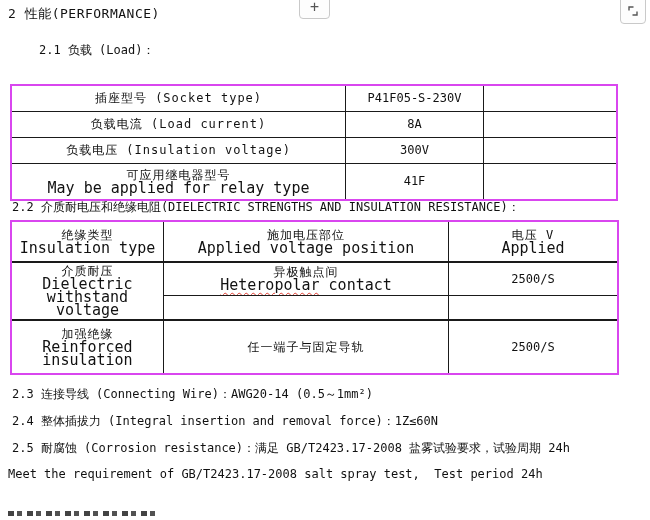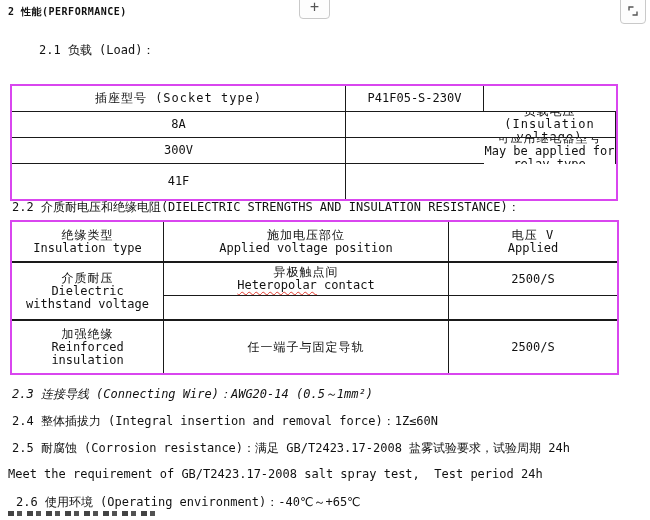--- a/index.html
+++ b/index.html
@@ -6,56 +6,56 @@
   body{
     width:650px;height:520px;overflow:hidden;background:#ffffff;position:relative;
     font-family:"DejaVu Sans Mono","DejaVu Sans",sans-serif;
     color:#111;-webkit-font-smoothing:none;
   }
   .page{position:relative;width:650px;height:520px;}
 
   
   .doc-title{
     position:absolute;left:8px;top:5px;
-    font-size:10px;font-weight:bold;letter-spacing:0.5px;white-space:pre;
+    font-size:13px;font-weight:normal;letter-spacing:0.5px;white-space:pre;
   }
   .plus-btn{
     position:absolute;left:299px;top:-6px;width:31px;height:25px;
     background:#fdfdfd;border:1px solid #c9c9c9;border-radius:4px;
     display:flex;align-items:center;justify-content:center;
     font-size:15px;color:#555;box-sizing:border-box;cursor:pointer;
   }
   .expand-btn{
     position:absolute;left:620px;top:-6px;width:26px;height:30px;
     background:#fdfdfd;border:1px solid #c9c9c9;border-radius:4px;
     display:flex;align-items:center;justify-content:center;
     box-sizing:border-box;cursor:pointer;padding-top:4px;
   }
 
   .line{font-size:12px;white-space:pre;}
   .s21{position:absolute;left:39px;top:42px;}
   .s22{position:absolute;left:12px;top:199px;}
-  .s23{position:absolute;left:12px;top:386px;font-style:italic;}
+  .s23{position:absolute;left:12px;top:386px;}
   .s24{position:absolute;left:12px;top:413px;}
   .s25{position:absolute;left:12px;top:440px;}
   .s25en{position:absolute;left:8px;top:467px;}
   .s26{position:absolute;left:16px;top:494px;}
 
   
   .tbl{position:absolute;left:10px;box-sizing:border-box;border:2px solid #d946ef;display:grid;background:#fff;}
   .t1{top:84px;grid-template-columns:334px 138px 132px;grid-template-rows:26px 26px 26px 35px;}
   .t2{top:220px;grid-template-columns:152px 285px 168px;grid-template-rows:41px 33px 25px 52px;}
   .cell{
     display:flex;flex-direction:column;align-items:center;justify-content:center;
     text-align:center;font-size:12px;line-height:13px;
     border-right:1px solid #1a1a1a;border-bottom:1px solid #1a1a1a;
     box-sizing:border-box;overflow:hidden;
   }
   .cell.cjk{letter-spacing:1px;}
-  .cell .en{font-size:12px;letter-spacing:0;line-height:13px;}
+  .cell .en{font-size:15px;letter-spacing:0;line-height:13px;}
   .noR{border-right:none;}
   .noB{border-bottom:none;}
   .thickB{border-bottom-width:2px;}
   .span2{grid-row:span 2;}
   .misspell{
     text-decoration:underline;text-decoration-style:wavy;
     text-decoration-color:#e03c31;text-decoration-thickness:1px;text-underline-offset:2px;
   }
   .pre{white-space:pre;}
 
@@ -89,20 +89,21 @@
     </span>
   </div>
 
   <div class="line s21">2.1 负载 (Load)：</div>
 
   <div class="tbl t1">
     <div class="cell cjk">插座型号 (Socket type)</div>
     <div class="cell">P41F05-S-230V</div>
     <div class="cell noR"></div>
 
+    <div class="cell cjk">负载电流 (Load current)</div>
     <div class="cell">8A</div>
     <div class="cell noR"></div>
 
     <div class="cell cjk">负载电压 (Insulation voltage)</div>
     <div class="cell">300V</div>
     <div class="cell noR"></div>
 
     <div class="cell cjk noB">
       <span>可应用继电器型号</span>
       <span class="en">May be applied for relay type</span>
@@ -148,17 +149,16 @@
     <div class="cell cjk noB">
       <span>任一端子与固定导轨</span>
     </div>
     <div class="cell noR noB">2500/S</div>
   </div>
 
   <div class="line s23">2.3 连接导线 (Connecting Wire)：AWG20-14 (0.5～1mm²)</div>
   <div class="line s24">2.4 整体插拔力 (Integral insertion and removal force)：1Z≤60N</div>
   <div class="line s25">2.5 耐腐蚀 (Corrosion resistance)：满足 GB/T2423.17-2008 盐雾试验要求，试验周期 24h</div>
   <div class="line s25en">Meet the requirement of GB/T2423.17-2008 salt spray test,  Test period 24h</div>
-  <div class="line s26">2.6 使用环境 (Operating environment)：-40℃～+65℃</div>
 
   <div class="clipped-heading"></div>
 
 </div>
 
 </body></html>

